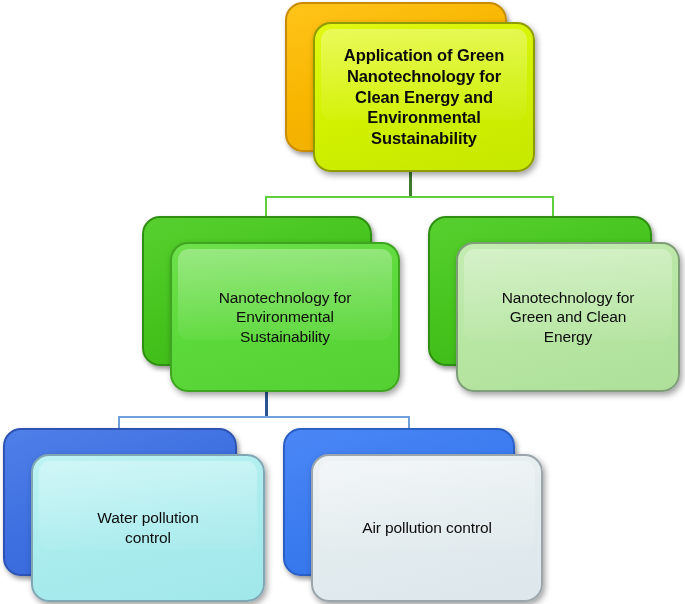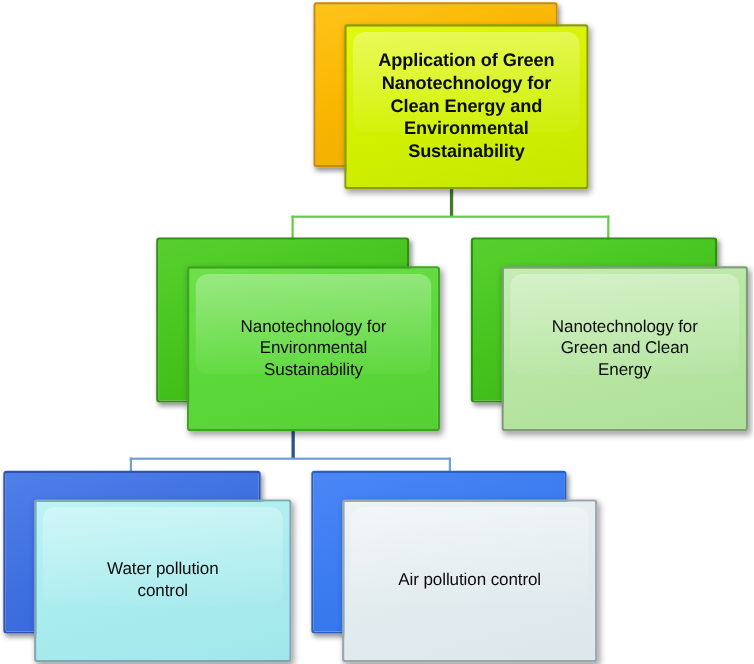--- a/index.html
+++ b/index.html
@@ -23,21 +23,21 @@
   .conn-v, .conn-h {
     position: absolute;
   }
 
   
   .node {
     position: absolute;
   }
   .card {
     position: absolute;
-    border-radius: 3px;
+    border-radius: 18px;
     box-sizing: border-box;
   }
   .card.back {
     left: 0;
     top: 0;
     box-shadow: 2px 3px 5px rgba(0,0,0,0.42);
   }
   .card.front {
     box-shadow: 2px 3px 6px rgba(0,0,0,0.38);
     display: flex;

